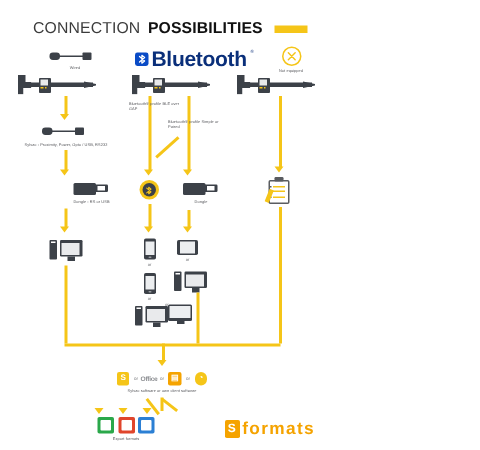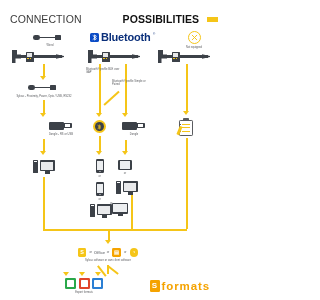--- a/index.html
+++ b/index.html
@@ -5,23 +5,23 @@
   html,body{margin:0;padding:0;}
   body{
     width:218px;height:300px;background:#ffffff;
     font-family:"Liberation Sans",sans-serif;
     overflow:hidden;position:relative;
     -webkit-font-smoothing:antialiased;
   }
   .page{position:relative;width:218px;height:300px;}
 
   
-  .header{position:absolute;left:10px;top:13px;display:flex;align-items:center;gap:5px;}
+  .header{position:absolute;left:22px;top:13px;display:flex;align-items:center;gap:5px;}
   .h-light{font-size:10.5px;color:#3b3b3b;letter-spacing:.1px;font-weight:400;}
-  .h-bold{font-size:10.5px;color:#111111;letter-spacing:.1px;font-weight:700;margin-left:36px;}
+  .h-bold{font-size:10.5px;color:#111111;letter-spacing:.1px;font-weight:700;}
   .h-bar{width:22px;height:5px;background:#f5c518;margin-left:3px;}
 
   
   .node{position:absolute;display:flex;flex-direction:column;align-items:center;}
   .cap{font-size:2.6px;color:#55565a;text-align:center;line-height:1.25;
        letter-spacing:.05px;margin-top:1.5px;max-width:72px;}
   .cap.w{max-width:56px;}
 
   
   .vline{position:absolute;background:#f5c518;width:1.6px;}
@@ -41,21 +41,21 @@
   .cal-jaw2{position:absolute;left:2.4px;top:0;width:2.2px;height:5px;background:#3c4148;}
   .cal-slider{position:absolute;left:14px;top:1.6px;width:7.5px;height:10px;background:#3c4148;border-radius:.6px;}
   .cal-screen{position:absolute;left:15.2px;top:3.2px;width:5px;height:3.4px;background:#e8e9ea;}
   .cal-btn{position:absolute;left:15.4px;top:7.6px;width:1.5px;height:1.5px;background:#f5c518;}
   .cal-btn2{position:absolute;left:17.8px;top:7.6px;width:1.5px;height:1.5px;background:#f5c518;}
 
   
   .bt-logo{display:flex;align-items:center;gap:2px;}
   .bt-badge{width:9px;height:9px;background:#0a4bc6;border-radius:1.6px;
             display:flex;align-items:center;justify-content:center;}
-  .bt-word{font-size:11px;font-weight:700;color:#0a2f7a;letter-spacing:-.2px;}
+  .bt-word{font-size:14px;font-weight:700;color:#0a2f7a;letter-spacing:-.2px;}
   .bt-tm{font-size:3px;color:#0a2f7a;margin-left:.5px;align-self:flex-start;margin-top:1px;}
 
   
   .cable{position:relative;width:34px;height:9px;}
   .cab-plugA{position:absolute;left:0;top:2.2px;width:7px;height:4.6px;background:#3c4148;border-radius:2.3px;}
   .cab-wire{position:absolute;left:6px;top:3.9px;width:17px;height:1.3px;background:#3c4148;}
   .cab-plugB{position:absolute;left:22px;top:2.2px;width:6px;height:4.6px;background:#3c4148;border-radius:.6px;}
 
   .dongle{position:relative;width:24px;height:11px;}
   .dg-body{position:absolute;left:0;top:1.5px;width:15px;height:8px;background:#3c4148;border-radius:1px;}

